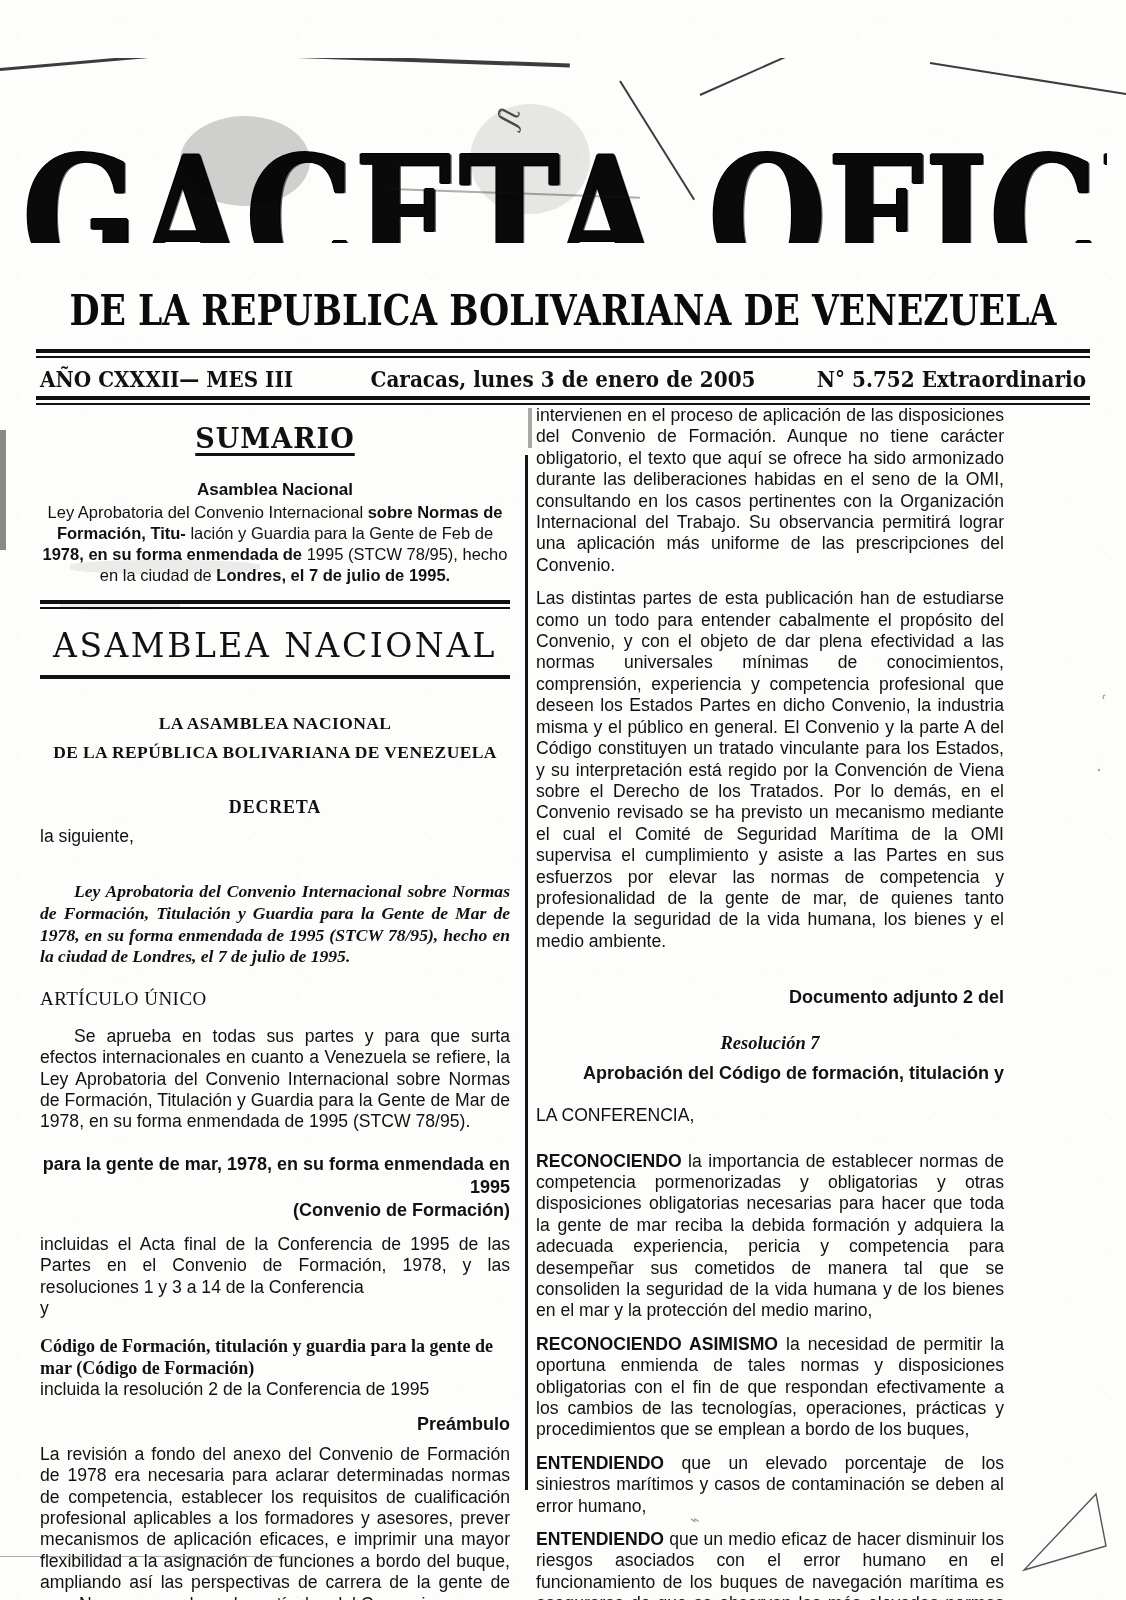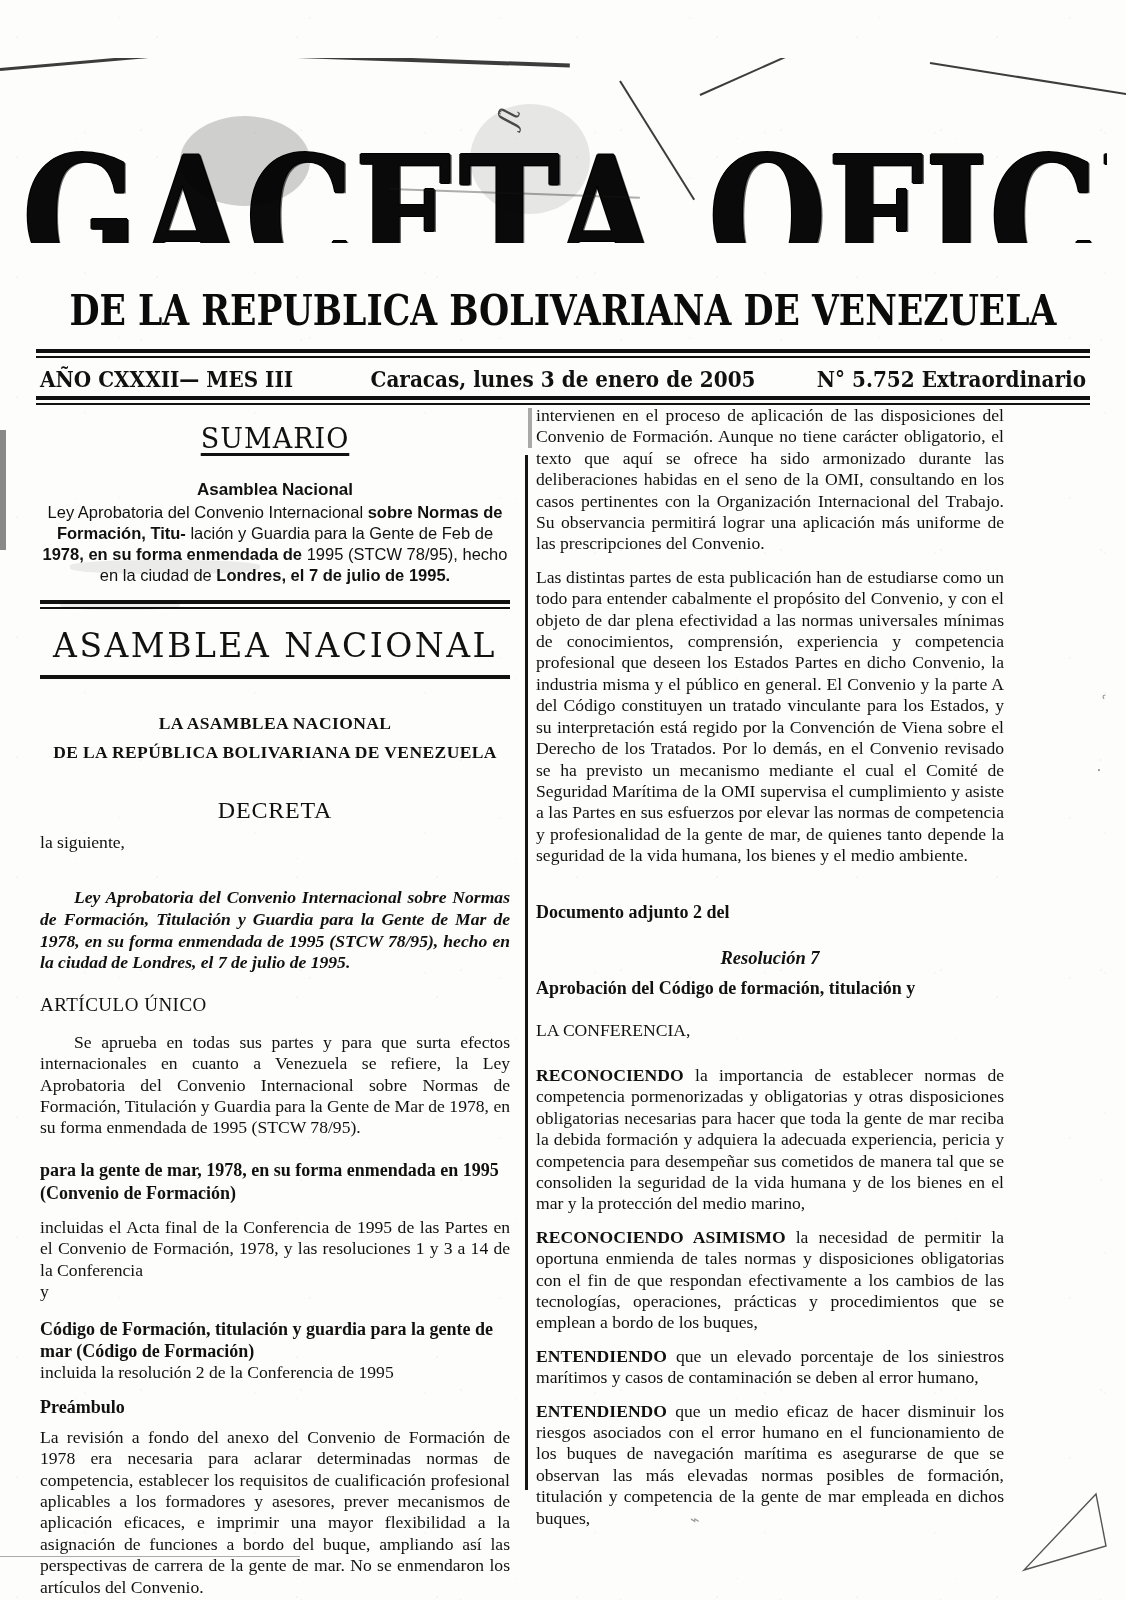--- a/index.html
+++ b/index.html
@@ -77,21 +77,21 @@
   .issueline .left{position:absolute;left:0;top:0;white-space:nowrap;}
   .issueline .center{position:absolute;left:0;right:0;top:0;text-align:center;white-space:nowrap;}
   .issueline .right{position:absolute;right:0;top:0;white-space:nowrap;}
 
   
   .col{position:absolute;top:405px;}
   .col-left{left:40px;width:470px;}
   .col-right{left:536px;width:468px;}
   .vdivider{position:absolute;left:525px;top:455px;width:3px;height:1035px;background:#151515;}
   .sumario-title{
-    text-align:center;font-family:"DejaVu Serif",serif;font-weight:400;
+    text-align:center;font-family:"DejaVu Serif",serif;font-weight:700;
     font-size:27px;letter-spacing:1px;margin:18px 0 2px 0;
     text-decoration:underline;text-underline-offset:5px;text-decoration-thickness:3px;
   }
   .sum-org{
     text-align:center;font-family:"Liberation Sans",sans-serif;font-weight:700;
     font-size:17px;margin-top:26px;
   }
   .sum-body{
     font-family:"Liberation Sans",sans-serif;font-size:16.5px;line-height:21px;
     text-align:center;margin-top:2px;
@@ -101,36 +101,36 @@
   .an-title{
     text-align:center;font-family:"DejaVu Serif",serif;font-weight:400;
     font-size:33px;letter-spacing:2.5px;padding:12px 0 10px 0;
   }
 
   .ctr-bold{
     text-align:center;font-weight:700;font-size:17.5px;letter-spacing:.4px;
     font-family:"Liberation Serif",serif;
   }
   .ctr-bold2{
-    text-align:center;font-weight:400;font-size:24px;letter-spacing:.8px;
+    text-align:center;font-weight:700;font-size:18px;letter-spacing:.8px;
     font-family:"Liberation Serif",serif;
   }
 
   p{margin:0;}
   .body{
-    font-family:Liberation Serif, serif;
+    font-family:Liberation Sans, sans-serif;
     font-size:17.6px;line-height:21.4px;text-align:justify;
   }
   .body.ind{text-indent:34px;}
   .ital{
     font-family:"Liberation Serif",serif;font-style:italic;font-weight:700;
     font-size:17.6px;line-height:21.6px;text-align:justify;text-indent:34px;
   }
   .h-left{font-family:Liberation Serif, serif;font-size:19px;letter-spacing:.5px;}
-  .h-ctrb{text-align:left;font-weight:700;font-size:18px;line-height:23px;font-family:Liberation Serif, serif;}
+  .h-ctrb{text-align:right;font-weight:700;font-size:18px;line-height:23px;font-family:Liberation Sans, sans-serif;}
   .h-ctri{text-align:center;font-weight:700;font-style:italic;font-size:18.5px;font-family:"Liberation Serif",serif;}
   .lead{font-weight:700;}
   .sp8{height:8px;}
   .sp12{height:12px;}
   .sp16{height:16px;}
   .sp20{height:20px;}
   .sp34{height:34px;}
 
   .bold-blk{font-weight:700;font-family:"Liberation Serif",serif;font-size:18px;line-height:22px;}
 

